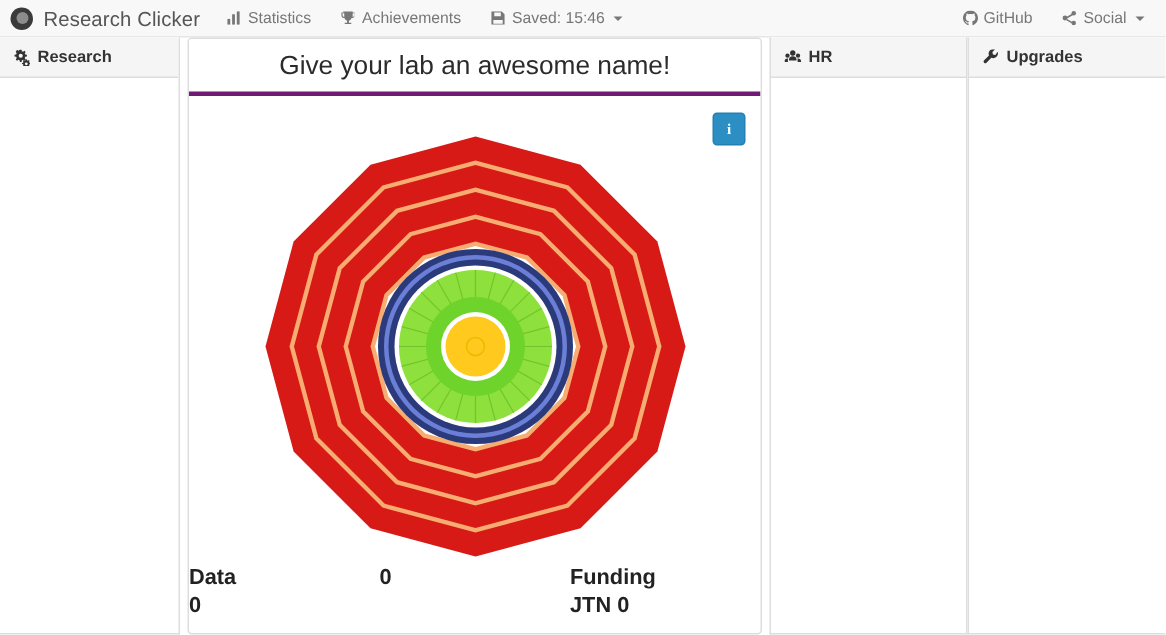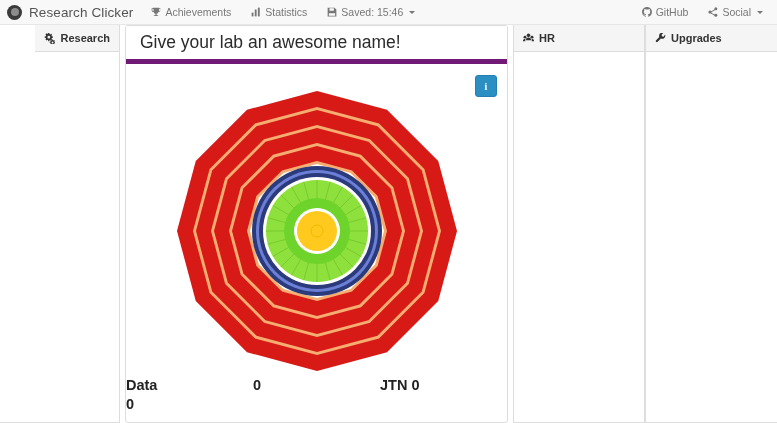--- a/index.html
+++ b/index.html
@@ -71,36 +71,36 @@
   .col-upg      { width: 132px; }
 
   .panel {
     background: #fff;
     border: 1px solid #ddd;
     border-radius: 3px;
     height: 100%;
     display: flex; flex-direction: column;
     overflow: hidden;
   }
-  .panel.flush-left { border-left: none; border-top: none; border-radius: 0; align-items: flex-end; }
+  .panel.flush-left { border-left: none; border-top: none; border-radius: 0; }
   .panel.flush-right { border-right: none; border-top: none; border-radius: 0; }
   .panel-heading {
     background: #f5f5f5;
     border-bottom: 1px solid #ddd;
     padding: 6px 9px;
     font-size: 11px; color: #333;
     display: flex; align-items: center; gap: 5px;
     font-weight: bold;
     height: 27px;
   }
   .panel-heading.plain {
-    background: #fff; border-bottom: 5px solid #701a75;
+    background: #fff; border-bottom: 3px solid #701a75;
     font-weight: normal; height: 38px;
     padding: 0 14px;
-    font-size: 17.5px; color: #2b2b2b;
+    font-size: 17.5px; color: #2b2b2b; justify-content: center;
   }
   .panel-body { flex: 1; position: relative; }
 
   
   .info-btn {
     position: absolute; right: 10px; top: 11px;
     width: 22px; height: 22px;
     background: #2b8fc4;
     border: 1px solid #2480b2;
     border-radius: 3px;
@@ -138,35 +138,35 @@
         <i></i>
       </span>
     <span class="brand-text">Research Clicker</span>
   </div>
 
   <div class="nav-links">
 
     <div class="nav-item">
       <span class="ic">
         <svg width="10" height="10" viewBox="0 0 16 16" fill="#777">
-          <path d="M3 1h10v1h2v3a3 3 0 0 1-3 3h-.2A4 4 0 0 1 9 10.9V13h2.5v1.5h-7V13H7v-2.1A4 4 0 0 1 4.2 8H4a3 3 0 0 1-3-3V2h2V1zm0 2H2.2v2A1.8 1.8 0 0 0 4 6.8V3zm10 0v3.8A1.8 1.8 0 0 0 14.8 5V3H13z"></path>
-        </svg>
-      </span>
-      <span>Achievements</span>
-    </div>
-
-    <div class="nav-item">
-      <span class="ic">
-        <svg width="10" height="10" viewBox="0 0 16 16" fill="#777">
           <rect x="1" y="9" width="3" height="6"></rect>
           <rect x="6" y="4" width="3" height="11"></rect>
           <rect x="11" y="1" width="3" height="14"></rect>
         </svg>
       </span>
       <span>Statistics</span>
+    </div>
+
+    <div class="nav-item">
+      <span class="ic">
+        <svg width="10" height="10" viewBox="0 0 16 16" fill="#777">
+          <path d="M3 1h10v1h2v3a3 3 0 0 1-3 3h-.2A4 4 0 0 1 9 10.9V13h2.5v1.5h-7V13H7v-2.1A4 4 0 0 1 4.2 8H4a3 3 0 0 1-3-3V2h2V1zm0 2H2.2v2A1.8 1.8 0 0 0 4 6.8V3zm10 0v3.8A1.8 1.8 0 0 0 14.8 5V3H13z"></path>
+        </svg>
+      </span>
+      <span>Achievements</span>
     </div>
 
     <div class="nav-item">
       <span class="ic">
         <svg width="10" height="10" viewBox="0 0 16 16" fill="#777">
           <path d="M1 1h11l3 3v11H1V1zm3 1v4h7V2H4zm-1 8v4h10v-4H3z"></path>
         </svg>
       </span>
       <span>Saved: 15:46</span>
       <span class="caret"></span>
@@ -280,20 +280,21 @@
 
         <div class="stats">
           <div class="stat">
             <div class="stat-label">Data</div>
             <div class="stat-value">0</div>
           </div>
           <div class="stat">
             <div class="stat-value">0</div>
           </div>
           <div class="stat">
+            <div class="stat-label">Funding</div>
             <div class="stat-value">JTN 0</div>
           </div>
         </div>
 
       </div>
     </div>
   </div>
 
   <div class="col-hr">
     <div class="panel" style="border-top:none;border-radius:0;">

